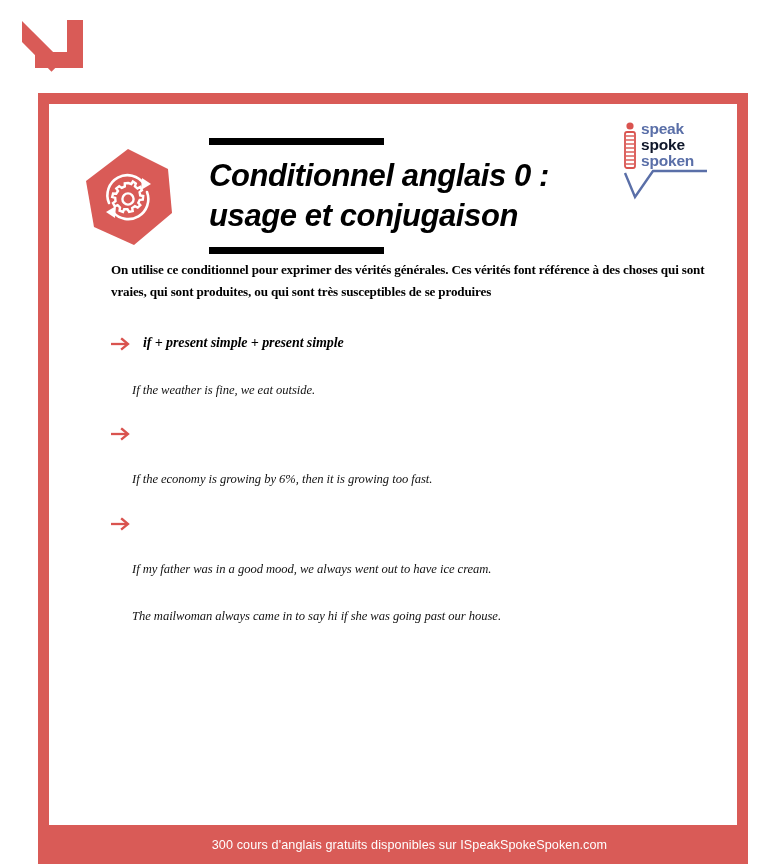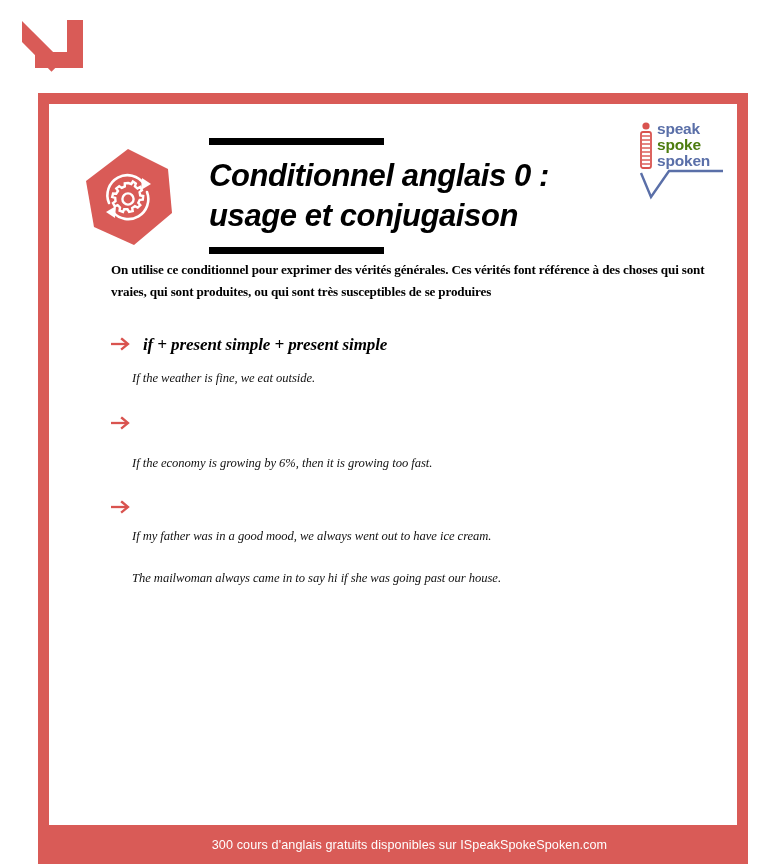--- a/index.html
+++ b/index.html
@@ -79,37 +79,37 @@
     font-size: 31px;
     line-height: 1.28;
     color: #000000;
     letter-spacing: -0.4px;
     white-space: pre-line;
   }
 
   
   .logo {
     position: absolute;
-    right: 14px;
+    right: 30px;
     top: 17px;
     width: 92px;
     height: 82px;
   }
   .logo-rows {
     position: absolute;
     left: 26px;
     top: 0px;
     line-height: 1.02;
     font-weight: bold;
     font-size: 15.5px;
     font-family: "Liberation Sans", sans-serif;
     letter-spacing: -0.2px;
   }
   .logo-word.blue { color: #5a6fa8; }
-  .logo-word.red  { color: #4d7c0f; }
+  .logo-word.red  { color: #0f172a; }
   .logo-thermo {
     position: absolute;
     left: 6px;
     top: 1px;
     width: 18px;
     height: 48px;
   }
   .logo-swoosh {
     position: absolute;
     left: 8px;
@@ -145,32 +145,32 @@
   }
   .arrow-icon {
     flex: 0 0 auto;
     width: 19px;
     height: 16px;
     margin-top: 3px;
   }
   .rule-label {
     font-style: italic;
     font-weight: bold;
-    font-size: 17px;
+    font-size: 14px;
     line-height: 1.42;
     color: #000000;
     letter-spacing: -0.1px;
     white-space: pre-line;
   }
   .example {
     font-style: italic;
     font-size: 12.6px;
     line-height: 1.4;
     color: #111111;
-    margin: 13px 0 0 21px;
+    margin: 29px 0 0 21px;
     letter-spacing: -0.05px;
   }
   .rule-item + .rule-item { margin-top: 24px; }
 
   
   .footer-bar {
     position: absolute;
     left: 0;
     bottom: 0;
     width: 743px;

